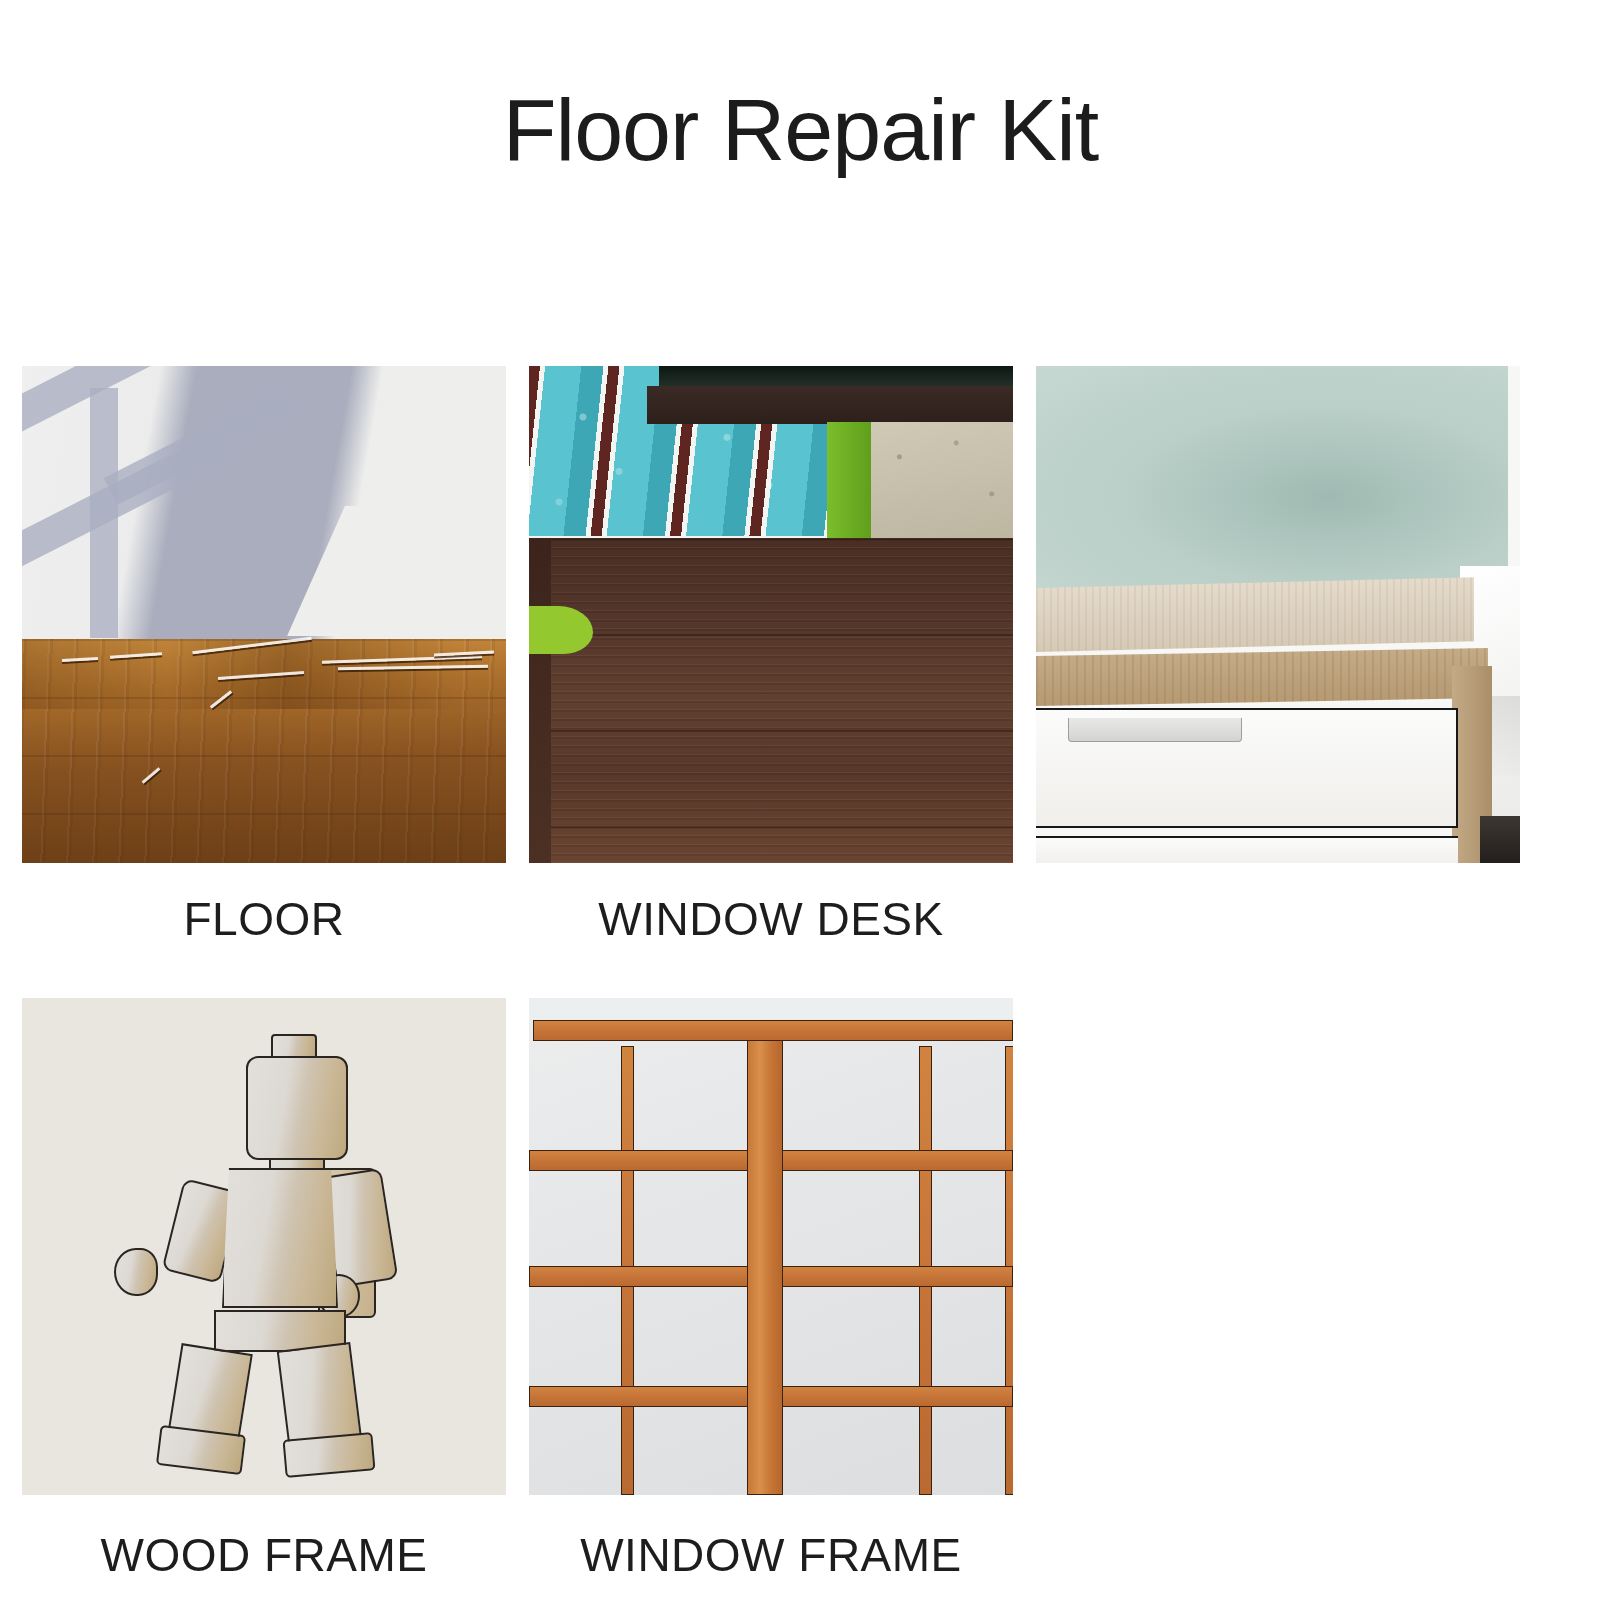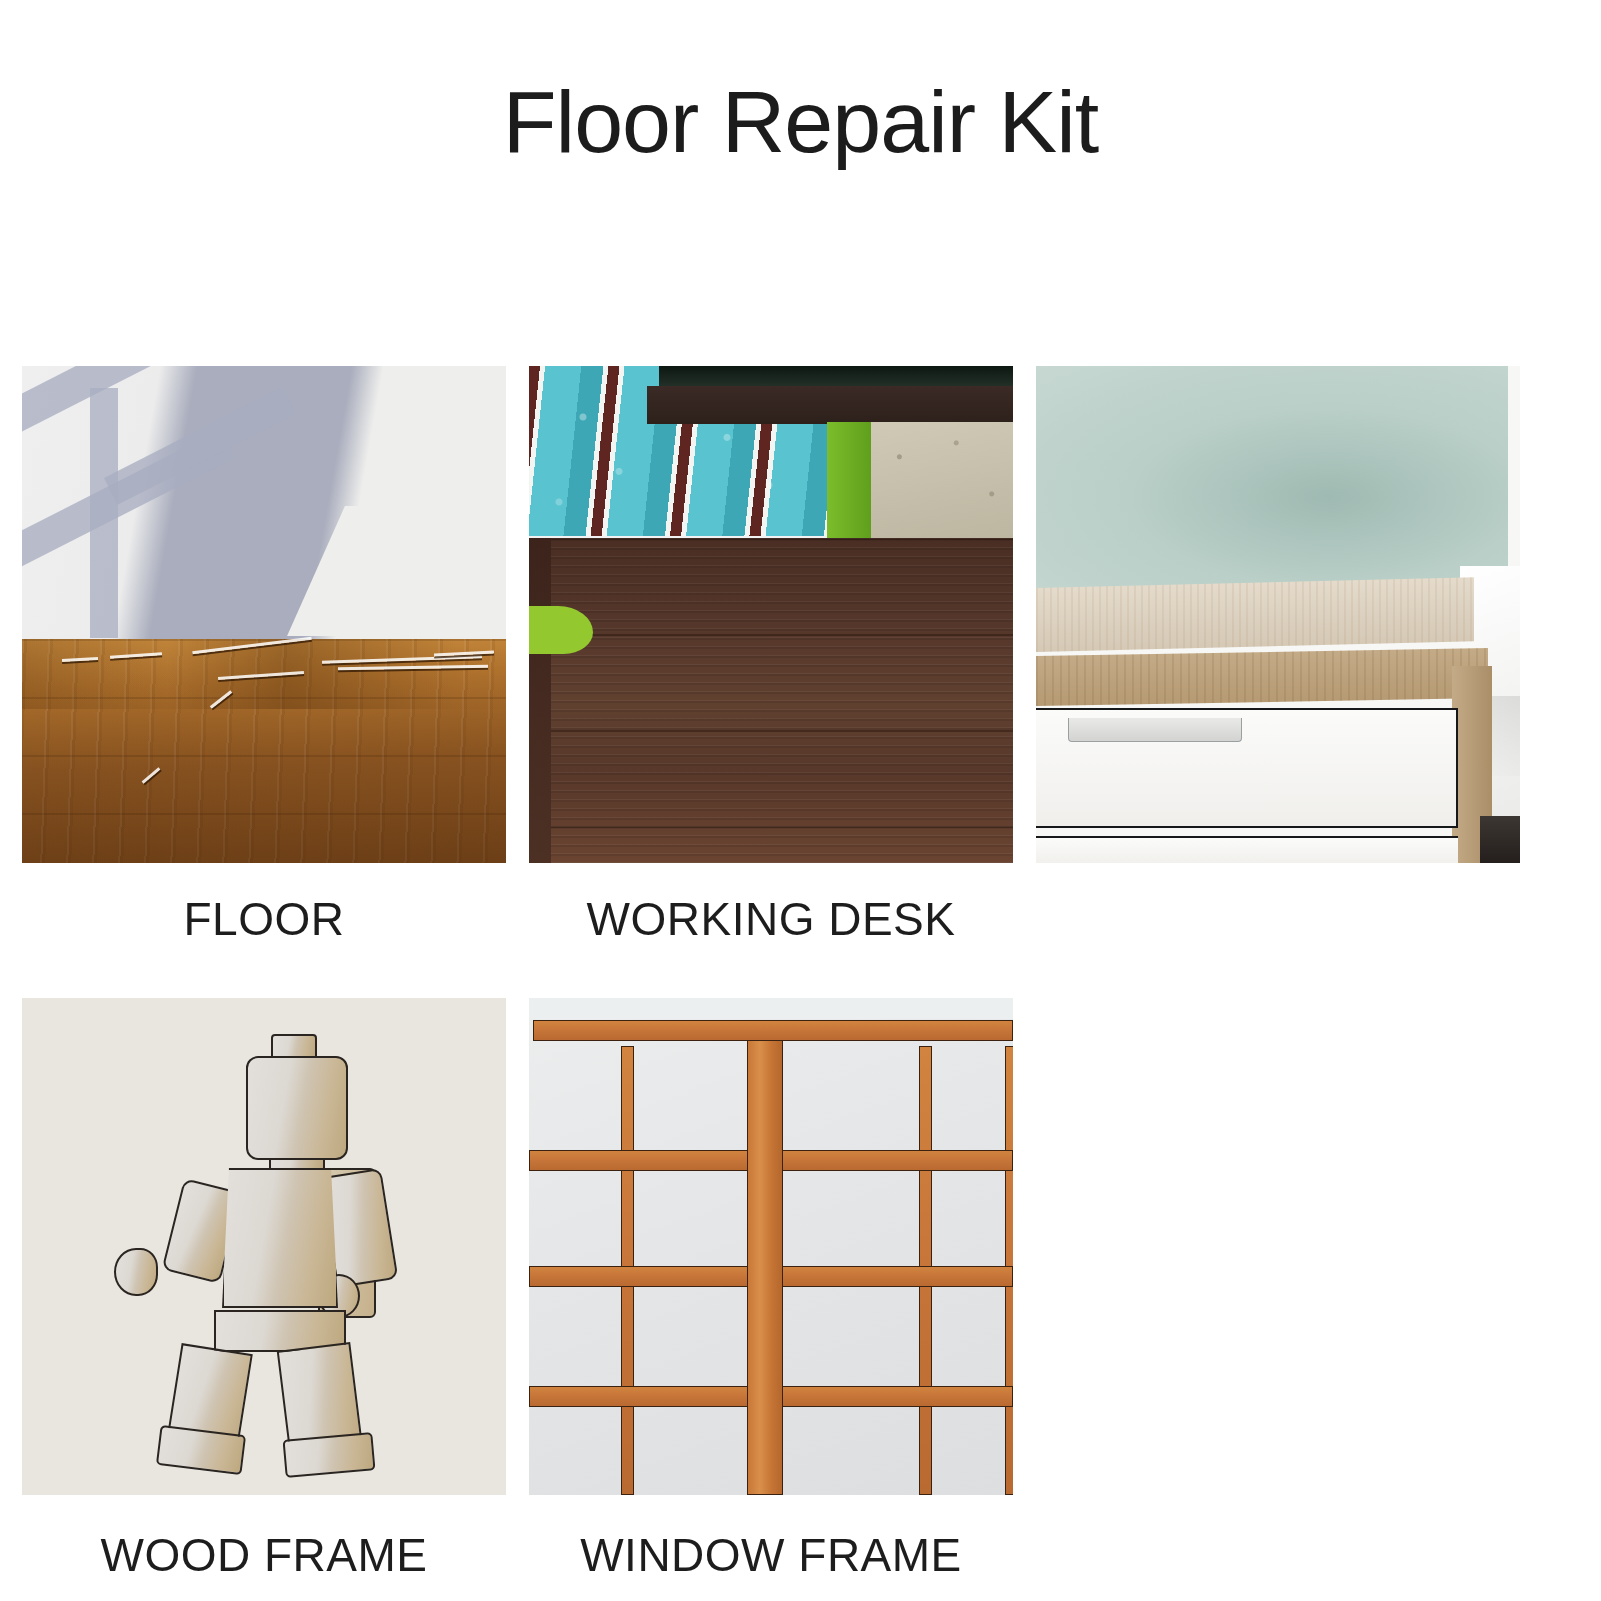--- a/index.html
+++ b/index.html
@@ -29,21 +29,21 @@
     left: 0;
     width: 1601px;
     text-align: center;
   }
   .title {
     font-size: 88px;
     font-weight: 400;
     letter-spacing: -1px;
     line-height: 1.0;
     color: #1c1c1c;
-    margin: 0;
+    margin: 8px;
     font-family: "Liberation Sans", sans-serif;
     text-align: center;
   }
   .subtitle {
     font-size: 50px;
     font-weight: 400;
     color: #232323;
     margin: 0;
     padding-top: 42px;
     letter-spacing: -0.5px;
@@ -445,21 +445,21 @@
       <div class="thumb t-desk">
         <div class="fabric"></div>
         <div class="topbar"></div>
         <div class="topbar2"></div>
         <div class="green"></div>
         <div class="beige"></div>
         <div class="desk"></div>
         <div class="desk left-strip"></div>
         <div class="greenblob"></div>
       </div>
-      <div class="caption">WORKING DESK</div>
+      <div class="caption">WINDOW DESK</div>
     </div>
 
     <div class="cell">
       <div class="thumb t-furn">
         <div class="wall"></div>
         <div class="pillow"></div>
         <div class="pillowfold"></div>
         <div class="top"></div>
         <div class="edge"></div>
         <div class="side"></div>

